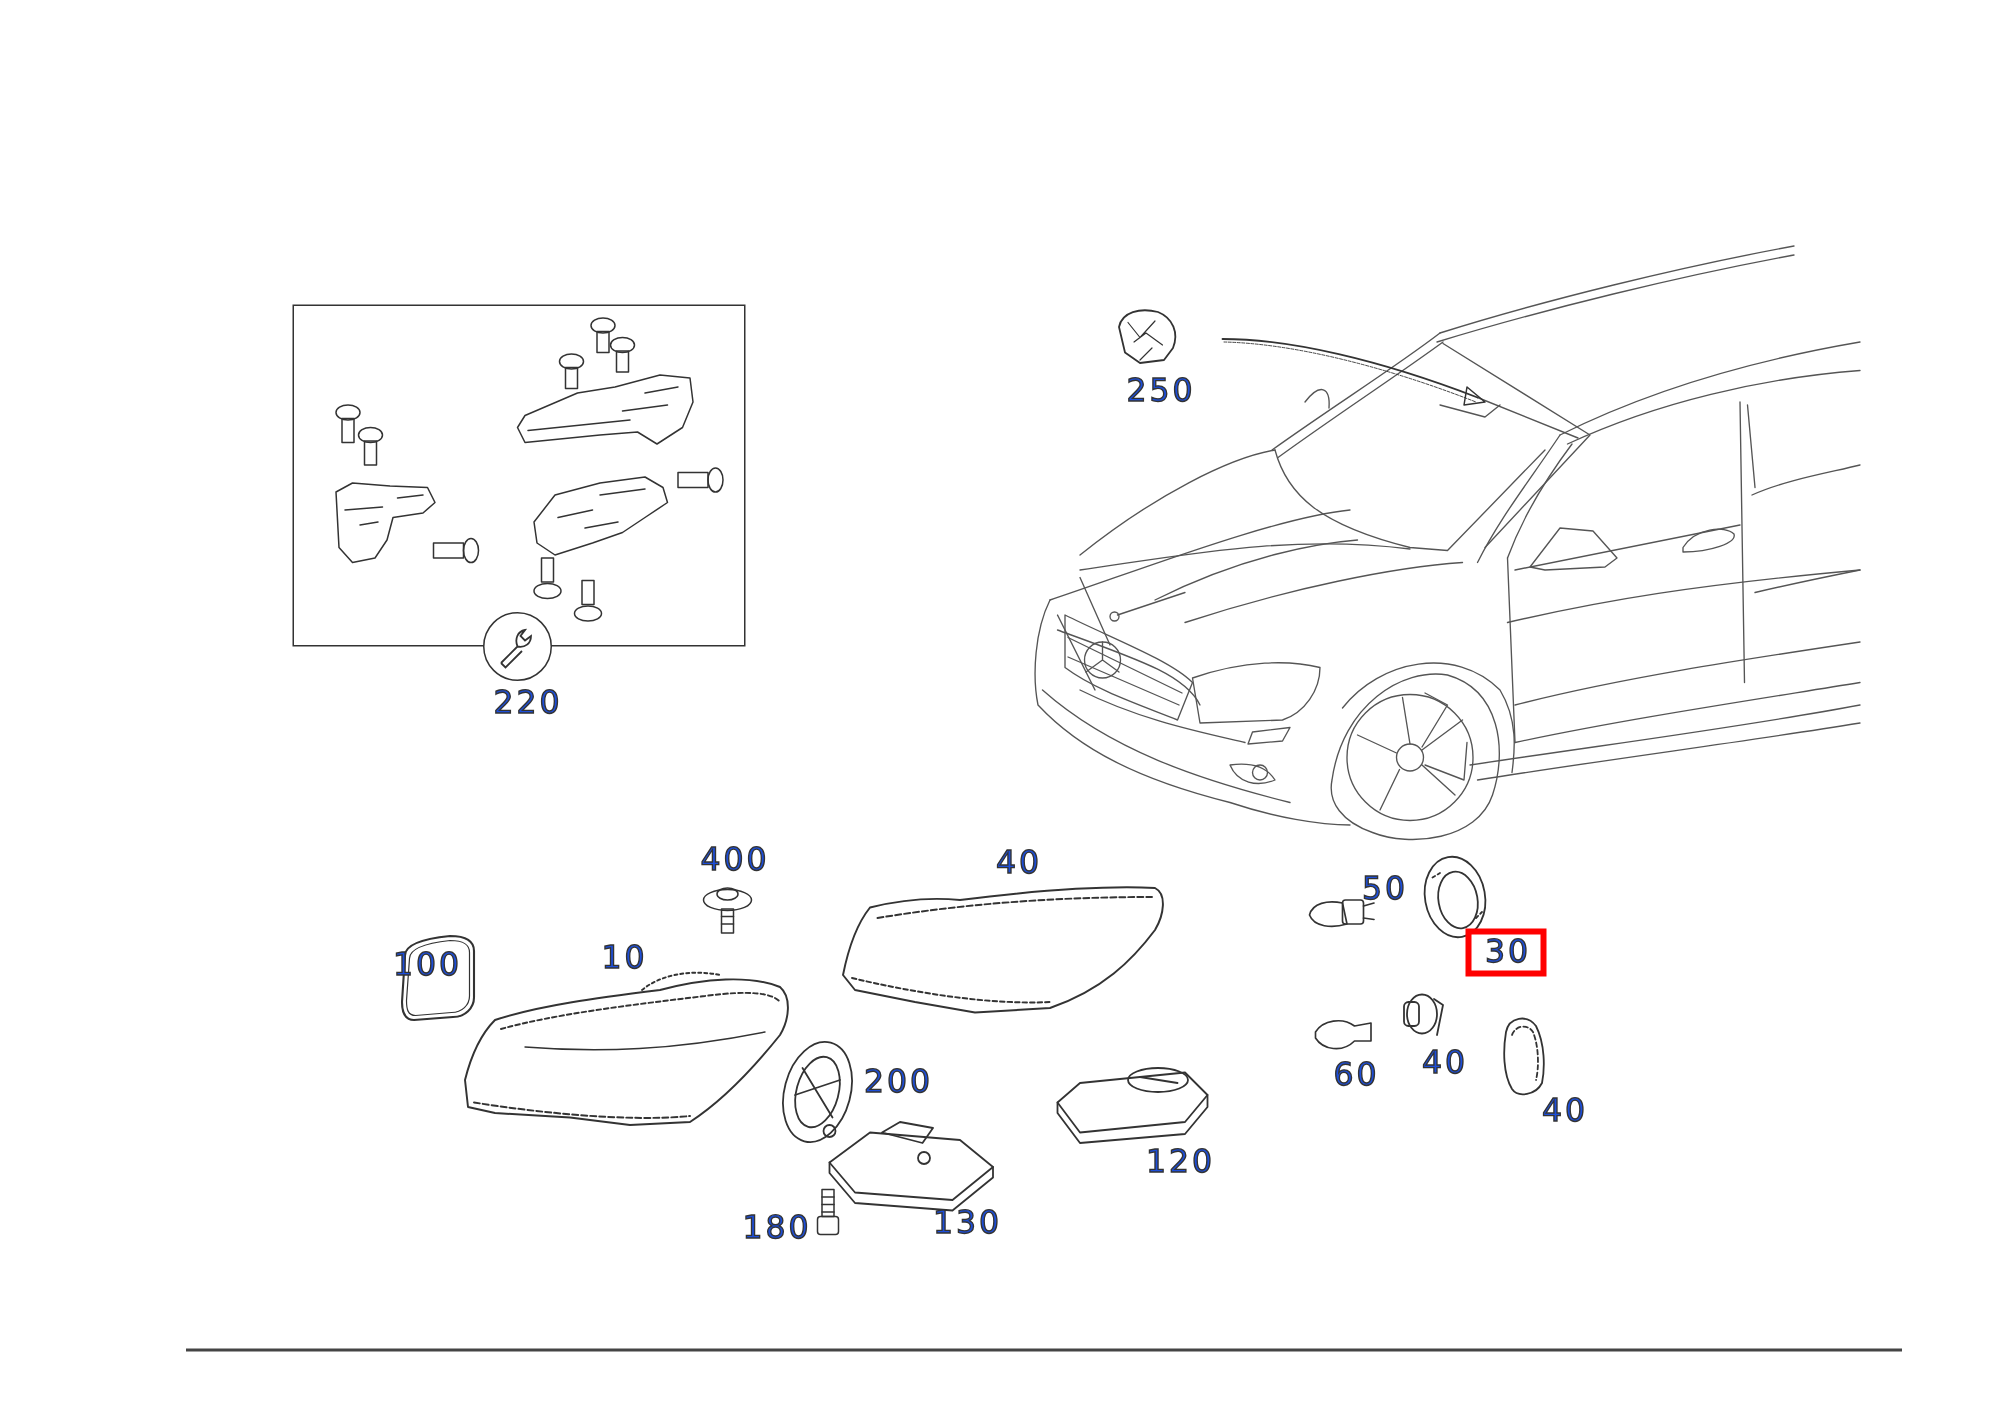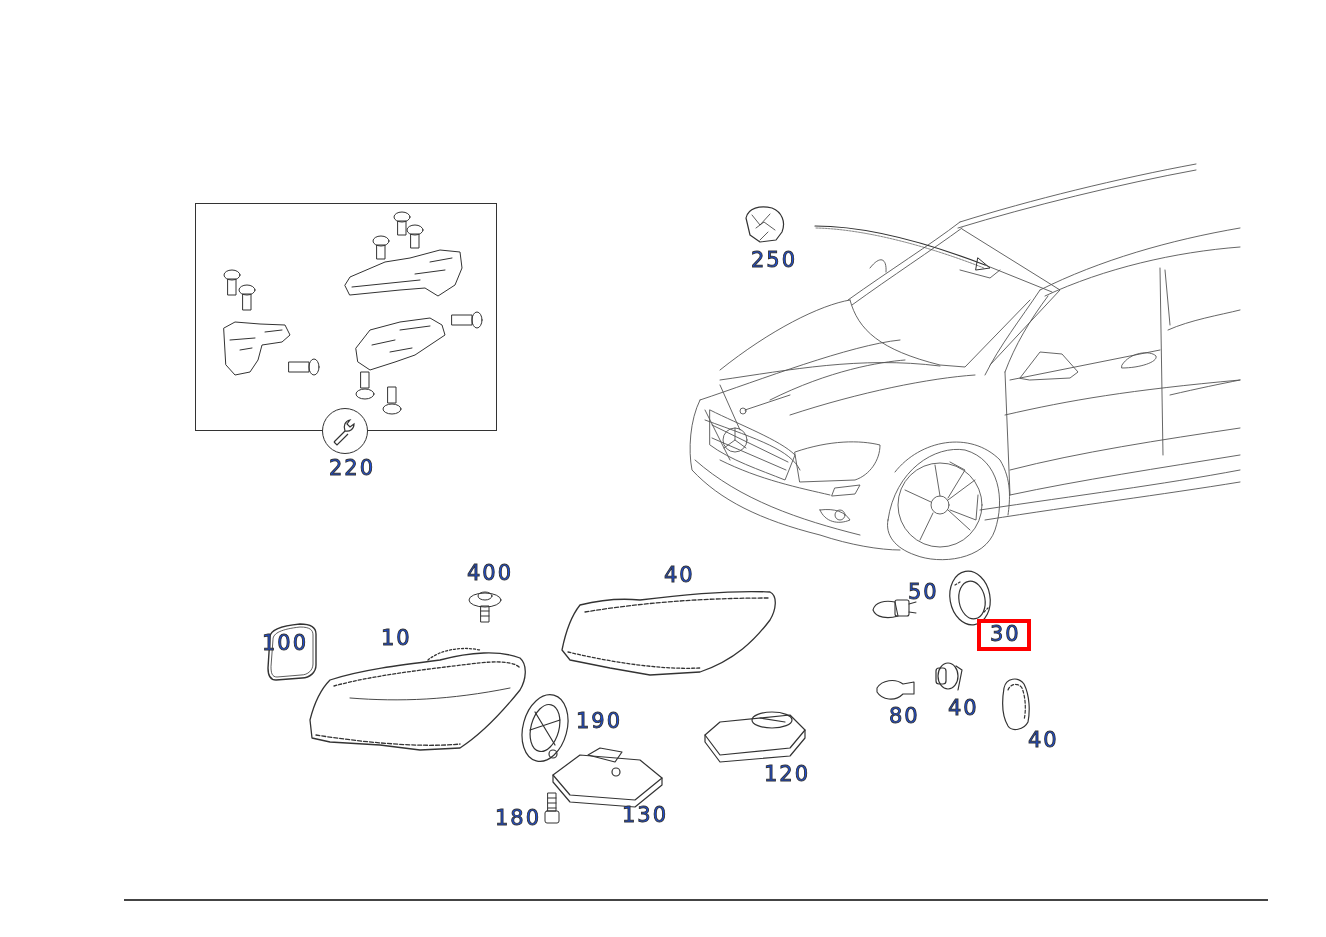--- a/index.html
+++ b/index.html
@@ -243,30 +243,30 @@
   <div class="inset-frame"></div>
   <div class="tool-badge">
     <svg width="44" height="44" viewBox="0 0 44 44" fill="none" stroke="#333" stroke-width="1.2">
       <path d="M11 33 L22 22 C20 17 22 12 27 11 L24 15 L27 18 L31 15 C31 20 27 23 22 22"></path>
       <path d="M11 33 L14 36 L25 25"></path>
     </svg>
   </div>
 
   <div class="highlight"></div>
 
-  <span class="label" style="left:381px;top:628px">10</span>
+  <span class="label" style="left:401px;top:628px">10</span>
   <span class="label" style="left:664px;top:565px">40</span>
   <span class="label" style="left:990px;top:624px">30</span>
   <span class="label" style="left:1028px;top:730px">40</span>
   <span class="label" style="left:908px;top:582px">50</span>
-  <span class="label" style="left:889px;top:706px">80</span>
+  <span class="label" style="left:889px;top:706px">60</span>
   <span class="label" style="left:948px;top:698px">40</span>
   <span class="label" style="left:262px;top:633px">100</span>
   <span class="label" style="left:622px;top:805px">130</span>
   <span class="label" style="left:764px;top:764px">120</span>
-  <span class="label" style="left:576px;top:711px">190</span>
+  <span class="label" style="left:576px;top:711px">200</span>
   <span class="label" style="left:495px;top:808px">180</span>
   <span class="label" style="left:467px;top:563px">400</span>
   <span class="label" style="left:329px;top:458px">220</span>
   <span class="label" style="left:751px;top:250px">250</span>
 
   <div class="footer-rule"></div>
 </div>
 
 </body></html>

